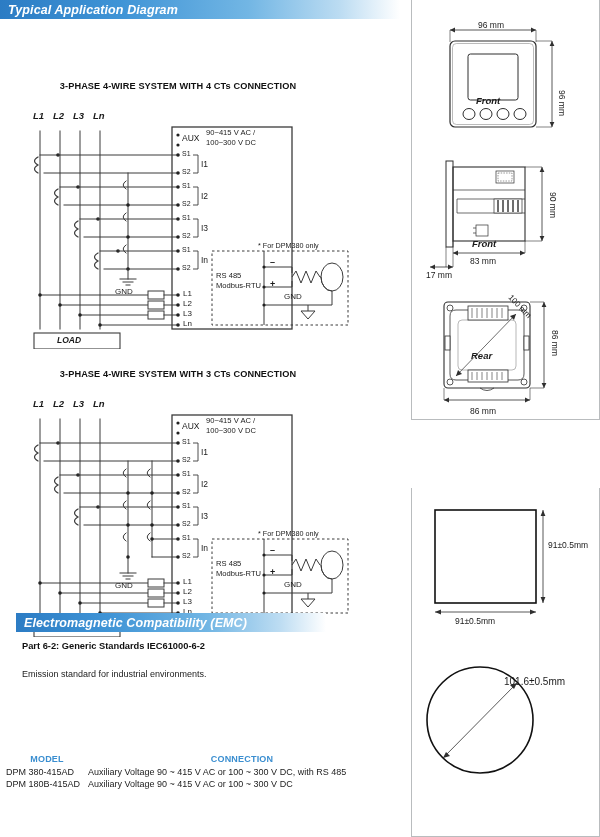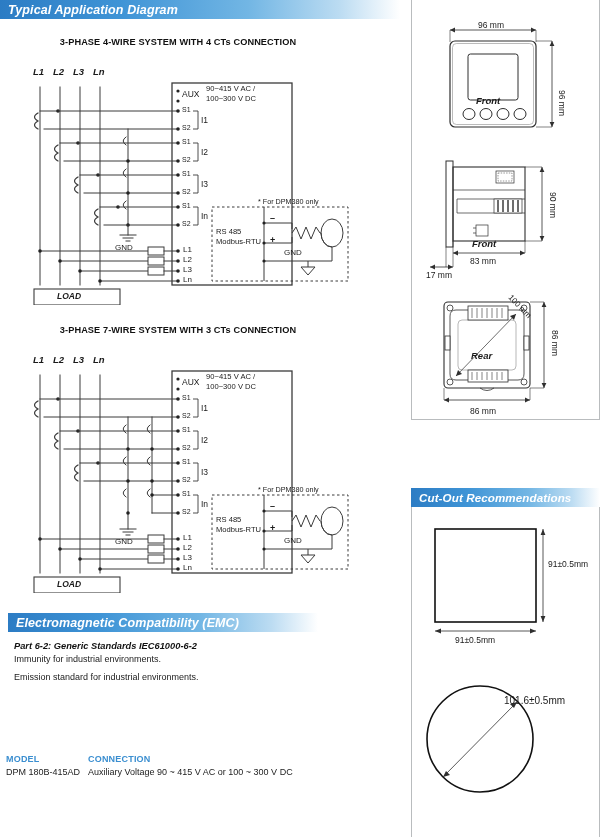--- a/index.html
+++ b/index.html
@@ -33,41 +33,41 @@
 
   
   .panel { position:absolute; }
   .panel-body {
     border-left:1px solid #b9bcbe;
     border-right:1px solid #b9bcbe;
     border-bottom:1px solid #b9bcbe;
     background:#fff;
     position:relative;
   }
-  .panel-open { position:relative; }
+  .panel-open { position:relative;margin-top:44px; }
 
   .diag-title {
     text-align:center;
     font-size:9.2px;
     font-weight:bold;
     letter-spacing:0.1px;
     color:#111;
   }
 
   
   svg { display:block; }
 
   
-  .emc-b { font-size:9.3px; font-weight:bold; font-style:italic; color:#111; margin:0; }
+  .emc-b { font-size:9.3px; font-weight:bold; color:#111; margin:0; }
   .emc-n { font-size:9px; color:#222; margin:0; }
 
   
   .ord-table { width:100%; border-collapse:collapse; }
   .ord-table th {
-    text-align:left;
+    text-align:center;
     font-size:9px;
     font-weight:bold;
     color:#3a8ed0;
     padding:0 0 2px 0;
     letter-spacing:0.2px;
   }
   .ord-table td {
     font-size:9px;
     color:#1c1c1c;
     padding:1px 0;
@@ -251,21 +251,21 @@
       </svg>
       <div style="position:absolute; left:208px; top:176px; width:150px; height:110px; pointer-events:none;">
         <span style="position:absolute;left:8px;top:32px;font-size:7.6px;">RS 485</span>
         <span style="position:absolute;left:8px;top:42px;font-size:7.6px;">Modbus-RTU</span>
         <span style="position:absolute;left:62px;top:18px;font-size:9px;font-weight:bold;">–</span>
         <span style="position:absolute;left:62px;top:40px;font-size:9px;font-weight:bold;">+</span>
         <span style="position:absolute;left:76px;top:53px;font-size:8px;">GND</span>
       </div>
       <span style="position:absolute;left:258px;top:178px;font-size:7.2px;">* For DPM380 only</span>
 
-      <div class="diag-title" style="position:absolute; left:0; top:306px; width:356px;">3-PHASE 7-WIRE SYSTEM WITH 3 CTs CONNECTION</div>
+      <div class="diag-title" style="position:absolute; left:0; top:306px; width:356px;">3-PHASE 4-WIRE SYSTEM WITH 3 CTs CONNECTION</div>
 
       <svg width="400" height="250" viewBox="0 0 400 250" style="position:absolute; left:0; top:324px;">
         <g stroke="#3b3b3b" stroke-width="1" fill="none" stroke-linecap="square">
           <line x1="40" y1="32" x2="40" y2="230"></line>
           <line x1="60" y1="32" x2="60" y2="230"></line>
           <line x1="80" y1="32" x2="80" y2="230"></line>
           <line x1="100" y1="32" x2="100" y2="230"></line>
 
           <rect x="172" y="28" width="120" height="202" stroke-width="1.3"></rect>
           <circle cx="178" cy="36" r="1.6" fill="#222" stroke="none"></circle>
@@ -412,42 +412,45 @@
         <span style="position:absolute;left:8px;top:42px;font-size:7.6px;">Modbus-RTU</span>
         <span style="position:absolute;left:62px;top:18px;font-size:9px;font-weight:bold;">–</span>
         <span style="position:absolute;left:62px;top:40px;font-size:9px;font-weight:bold;">+</span>
         <span style="position:absolute;left:76px;top:53px;font-size:8px;">GND</span>
       </div>
       <span style="position:absolute;left:258px;top:466px;font-size:7.2px;">* For DPM380 only</span>
 
     </div>
   </div>
 
-  <div class="panel" style="left:8px; top:613px; width:310px;">
+  <div class="panel" style="left:16px; top:613px; width:310px;">
     <div class="sec-head">
       <span class="t">Electromagnetic Compatibility (EMC)</span>
     </div>
     <div style="padding:9px 6px 6px 6px;">
       <p class="emc-b">Part 6-2: Generic Standards IEC61000-6-2</p>
-      <p class="emc-n" style="margin-top:3px;">Immunity for industrial environments.</p>
-      <p class="emc-n" style="margin-top:8px;">Emission standard for industrial environments.</p>
+      <p class="emc-n" style="margin-top:18px;">Emission standard for industrial environments.</p>
     </div>
   </div>
 
   <div class="panel" style="left:0px; top:744px; width:400px;">
     <div style="padding:10px 4px 4px 0;">
       <table class="ord-table">
         <thead>
           <tr>
             <th class="ord-c1">MODEL</th>
             <th class="ord-c2">CONNECTION</th>
           </tr>
         </thead>
         <tbody>
           <tr>
+            <td class="ord-c1">DPM 380-415AD</td>
+            <td class="ord-c2">Auxiliary Voltage  90 ~ 415 V AC or 100 ~ 300 V DC, with RS 485</td>
+          </tr>
+          <tr>
             <td class="ord-c1">DPM 180B-415AD</td>
             <td class="ord-c2">Auxiliary Voltage  90 ~ 415 V AC or 100 ~ 300 V DC</td>
           </tr>
         </tbody>
       </table>
     </div>
   </div>
 
   <div class="panel" style="left:411px; top:0px; width:189px;">
     <div class="panel-body" style="height:420px; position:relative;">
@@ -593,23 +596,20 @@
       </svg>
       <span style="position:absolute;left:59px;top:350px;font-size:9.5px;font-weight:bold;font-style:italic;">Rear</span>
       <span style="position:absolute;left:138px;top:330px;font-size:8.5px;writing-mode:vertical-rl;">86 mm</span>
       <span style="position:absolute;left:58px;top:406px;font-size:8.5px;">86 mm</span>
       <span style="position:absolute;left:101px;top:293px;font-size:8px;transform:rotate(46deg);transform-origin:left top;">100 mm</span>
 
     </div>
   </div>
 
   <div class="panel" style="left:411px; top:488px; width:189px;">
-    <div class="sec-head">
-      <span class="t" style="font-size:11.6px;">Cut-Out Recommendations</span>
-    </div>
     <div class="panel-body" style="height:349px; position:relative;">
 
       <svg width="189" height="170" viewBox="0 0 189 170" style="position:absolute;left:0;top:8px;">
         <g stroke="#111" fill="none">
           <rect x="23" y="14" width="101" height="93" stroke-width="1.6"></rect>
 
           <line x1="131" y1="14" x2="131" y2="107" stroke-width="0.8" stroke="#2f2f2f"></line>
           <polygon points="131,14 128.6,20 133.4,20" fill="#2f2f2f" stroke="none"></polygon>
           <polygon points="131,107 128.6,101 133.4,101" fill="#2f2f2f" stroke="none"></polygon>
 

